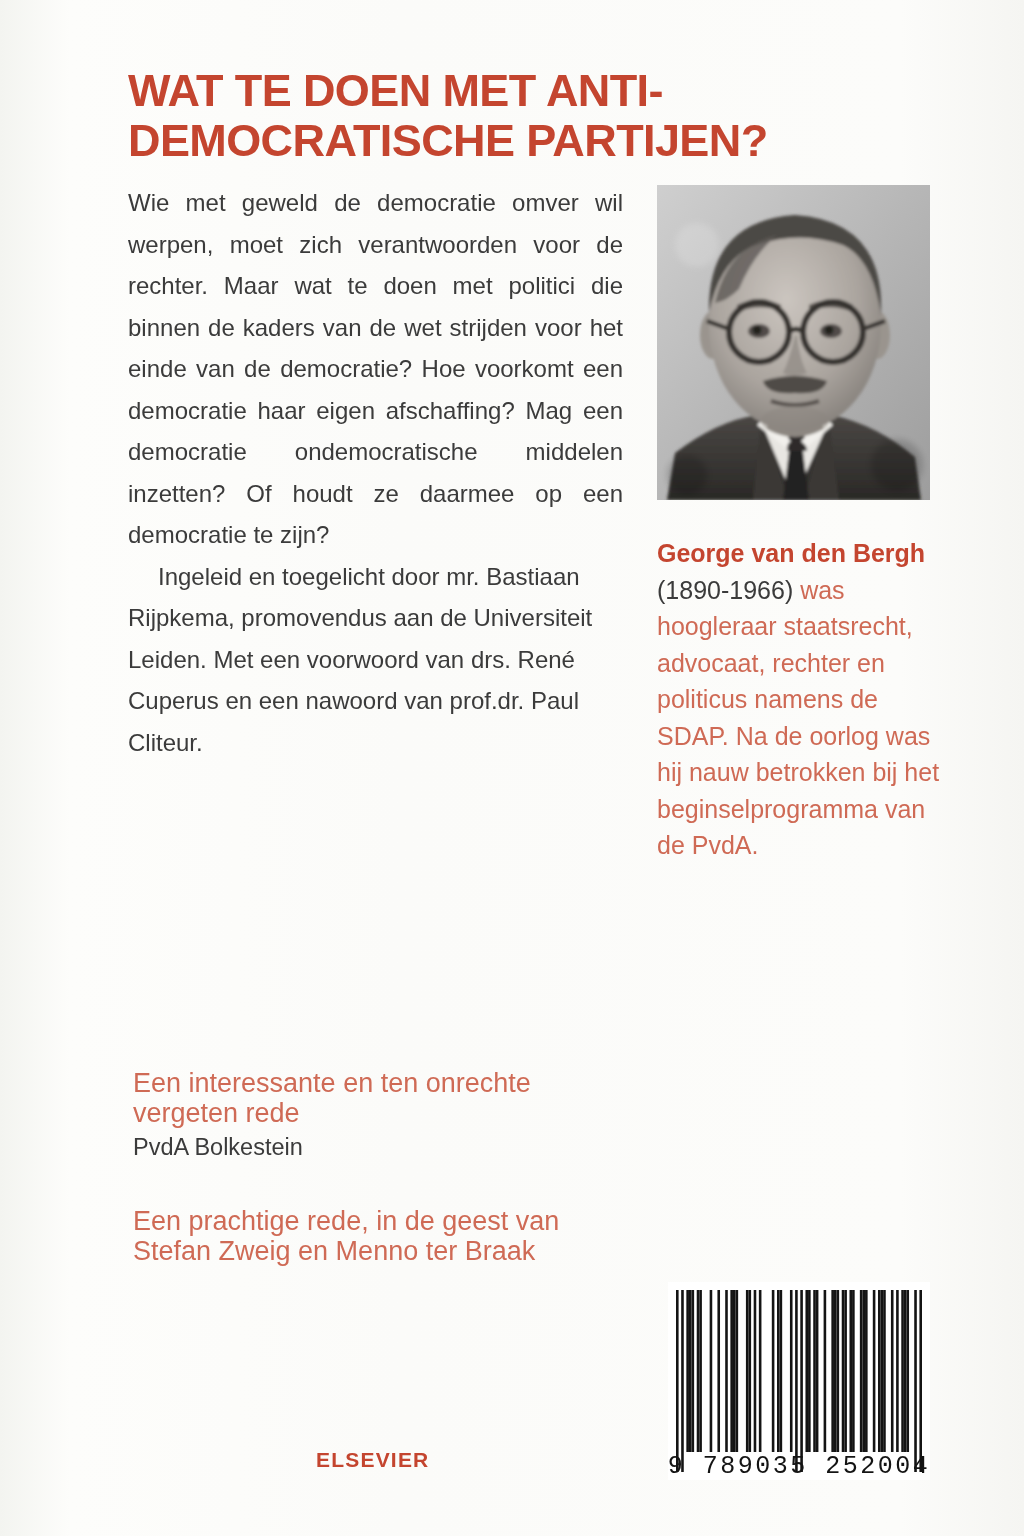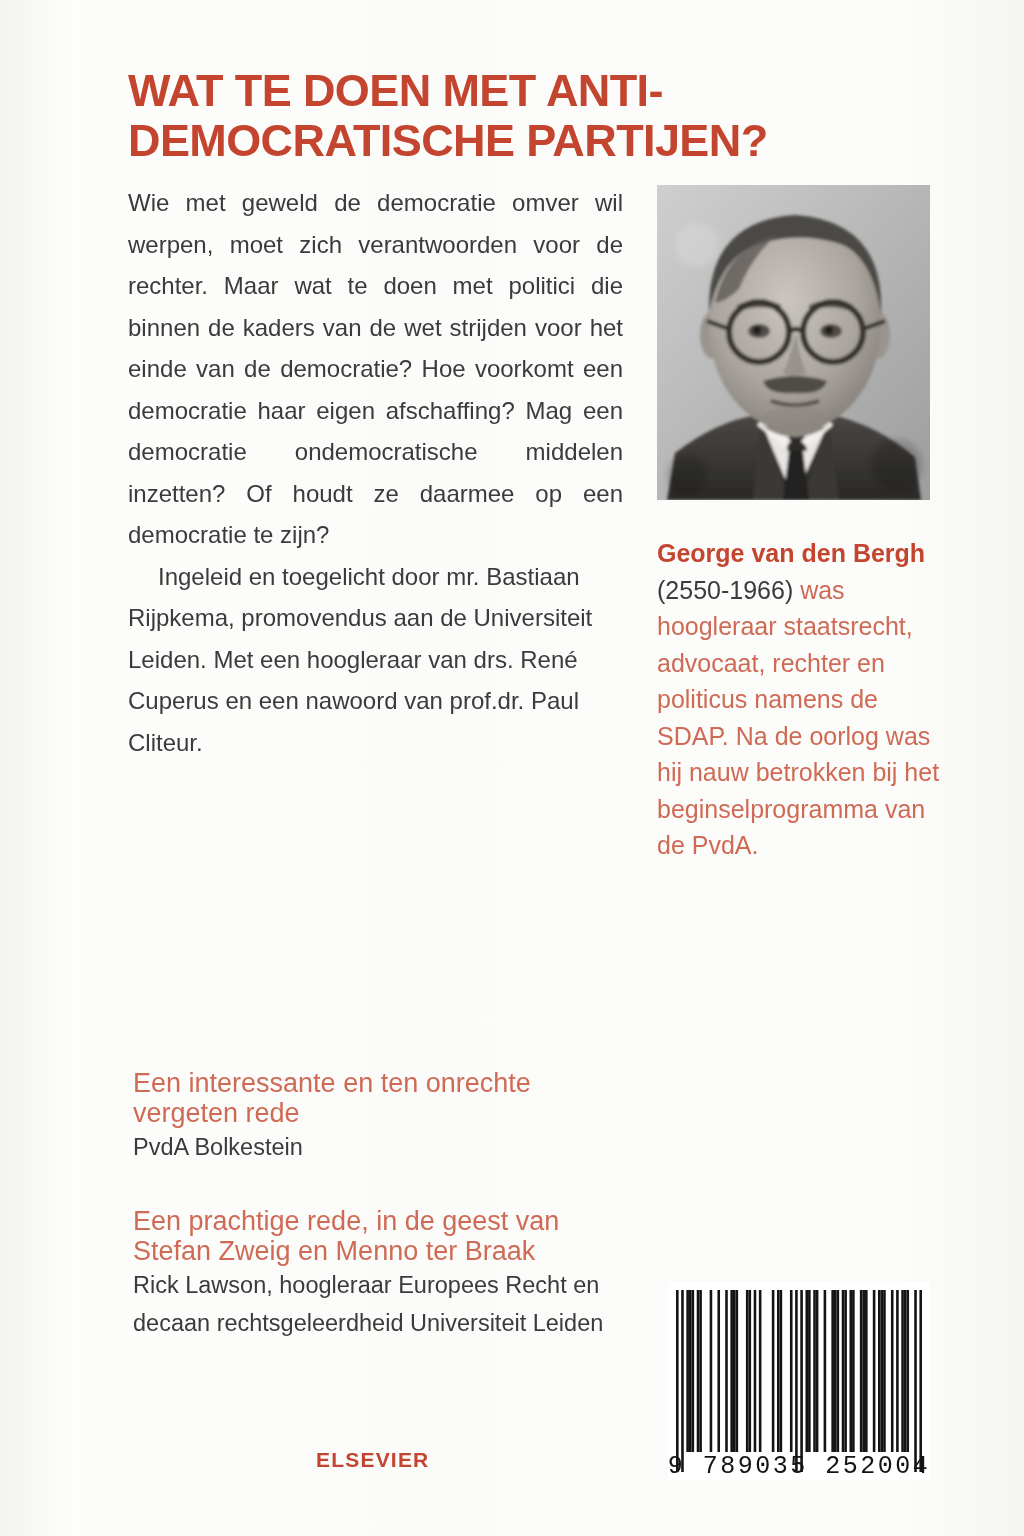--- a/index.html
+++ b/index.html
@@ -143,21 +143,21 @@
 
 <div class="page">
 
   <h1 class="title">
     <span class="l1">WAT TE DOEN MET ANTI-</span>
     <span class="l2">DEMOCRATISCHE PARTIJEN?</span>
   </h1>
 
   <div class="blurb">
     <p>Wie met geweld de democratie omver wil werpen, moet zich verantwoorden voor de rechter. Maar wat te doen met politici die binnen de kaders van de wet strijden voor het einde van de democratie? Hoe voorkomt een democratie haar eigen afschaffing? Mag een democratie ondemocratische middelen inzetten? Of houdt ze daarmee op een democratie te zijn?</p>
-    <p>Ingeleid en toegelicht door mr. Bastiaan Rijpkema, promovendus aan de Universiteit Leiden. Met een hoogleraar van drs. René Cuperus en een nawoord van prof.dr. Paul Cliteur.</p>
+    <p>Ingeleid en toegelicht door mr. Bastiaan Rijpkema, promovendus aan de Universiteit Leiden. Met een voorwoord van drs. René Cuperus en een nawoord van prof.dr. Paul Cliteur.</p>
   </div>
 
   <div class="photo-wrap">
     <svg viewBox="0 0 273 315" preserveAspectRatio="none">
       <defs>
         <linearGradient id="bgGrad" x1="0" y1="0" x2="1" y2="1">
           <stop offset="0%" stop-color="#cfcfcf"></stop>
           <stop offset="100%" stop-color="#9d9d9d"></stop>
         </linearGradient>
         <radialGradient id="faceGrad" cx="45%" cy="38%" r="70%">
@@ -230,31 +230,30 @@
       <g opacity="0.16" filter="url(#softenMore)">
         <rect x="0" y="0" width="273" height="315" fill="none"></rect>
         <circle cx="40" cy="60" r="22" fill="#ffffff"></circle>
         <circle cx="240" cy="280" r="26" fill="#000000"></circle>
         <circle cx="30" cy="290" r="20" fill="#000000"></circle>
       </g>
     </svg>
   </div>
 
   <p class="bio">
-    <span class="name">George van den Bergh</span><span class="years"> (2550-1966)</span><span> was hoogleraar staatsrecht, advocaat, rechter en politicus namens de SDAP. Na de oorlog was hij nauw betrokken bij het beginselprogramma van de PvdA.</span>
+    <span class="name">George van den Bergh</span><span class="years"> (1890-1966)</span><span> was hoogleraar staatsrecht, advocaat, rechter en politicus namens de SDAP. Na de oorlog was hij nauw betrokken bij het beginselprogramma van de PvdA.</span>
   </p>
 
   <div class="reviews">
     <div class="review">
       <div class="quote">Een interessante en ten onrechte vergeten rede</div>
       <div class="source">PvdA Bolkestein</div>
     </div>
     <div class="review">
       <div class="quote">Een prachtige rede, in de geest van Stefan Zweig en Menno ter Braak</div>
-      <div class="source">Rick Lawson, hoogleraar Europees Recht en decaan rechtsgeleerdheid Universiteit Leiden</div>
     </div>
   </div>
 
   <div class="publisher">ELSEVIER</div>
 
   <div class="barcode">
     <svg viewBox="0 0 262 198" preserveAspectRatio="none">
       <rect x="0" y="0" width="262" height="198" fill="#ffffff"></rect>
       <g id="bars" fill="#141414">
           <rect x="8.00" y="8" width="2.59" height="182"></rect>

